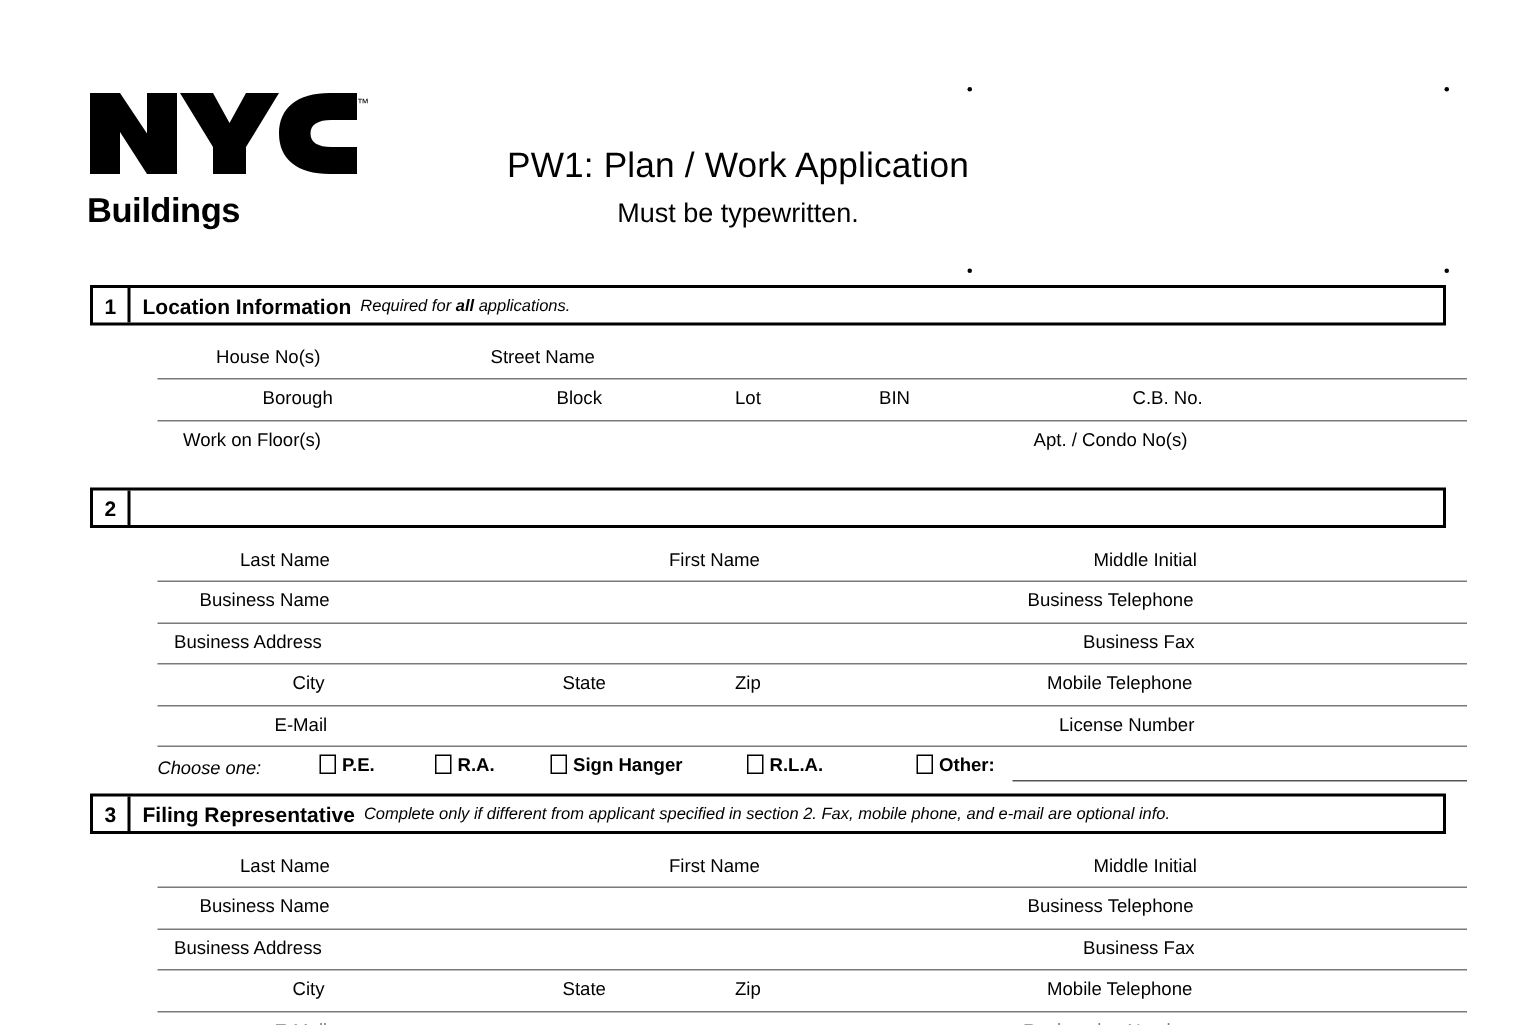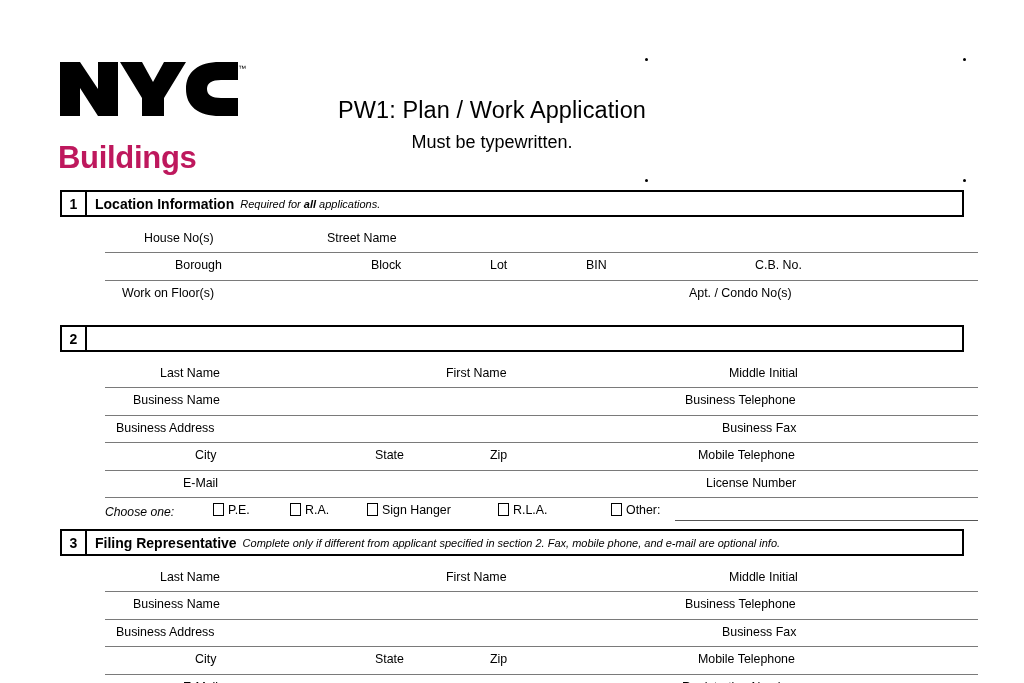--- a/index.html
+++ b/index.html
@@ -38,25 +38,25 @@
   }
   .logo-nyc {
     display: block;
     width: 190px;
     height: 62px;
   }
   .logo-word {
     display: block;
     font-family: "Liberation Sans", sans-serif;
     font-weight: bold;
-    font-size: 31px;
+    font-size: 23px;
     letter-spacing: -0.3px;
     line-height: 1;
-    margin-top: 22px;
-    color: #be185d;
+    margin-top: 9px;
+    color: #000000;
   }
 
   .title-block {
     position: absolute;
     left: 282px;
     top: 98px;
     width: 420px;
     text-align: center;
   }
   .form-title {
@@ -173,20 +173,21 @@
     font-style: italic;
     white-space: nowrap;
   }
   .cbox-item {
     position: absolute;
     top: 5px;
     display: flex;
     align-items: center;
     gap: 4px;
     white-space: nowrap;
+    font-weight: bold;
   }
   .cbox {
     width: 11px;
     height: 13px;
     border: 1.4px solid #000;
     box-sizing: border-box;
     background: #fff;
     display: inline-block;
   }
   .cbox-label {

